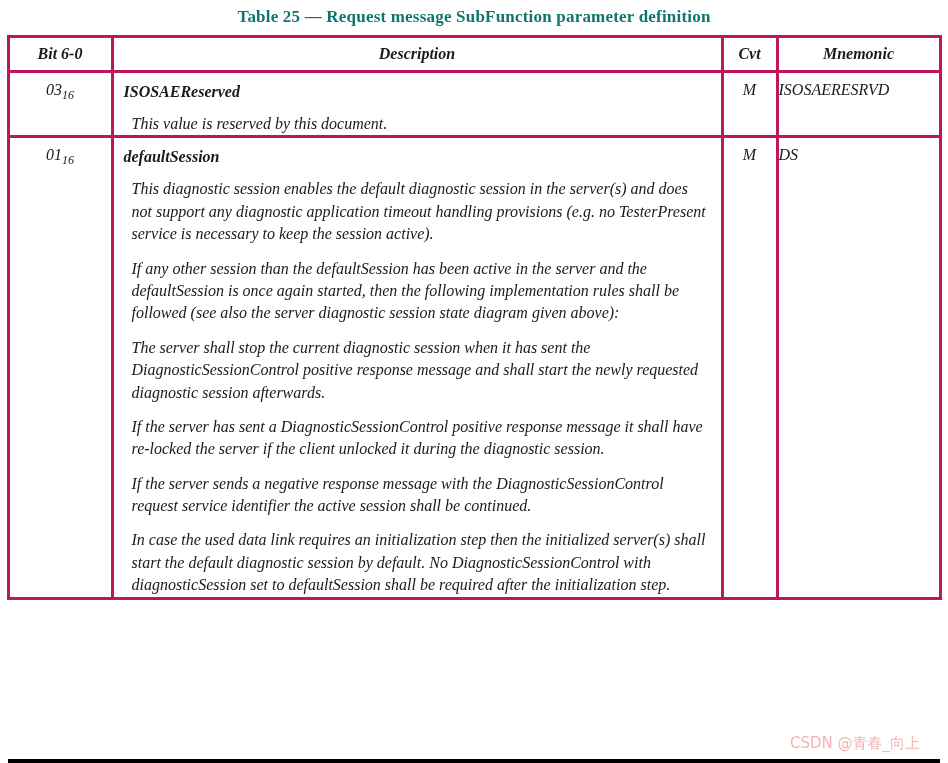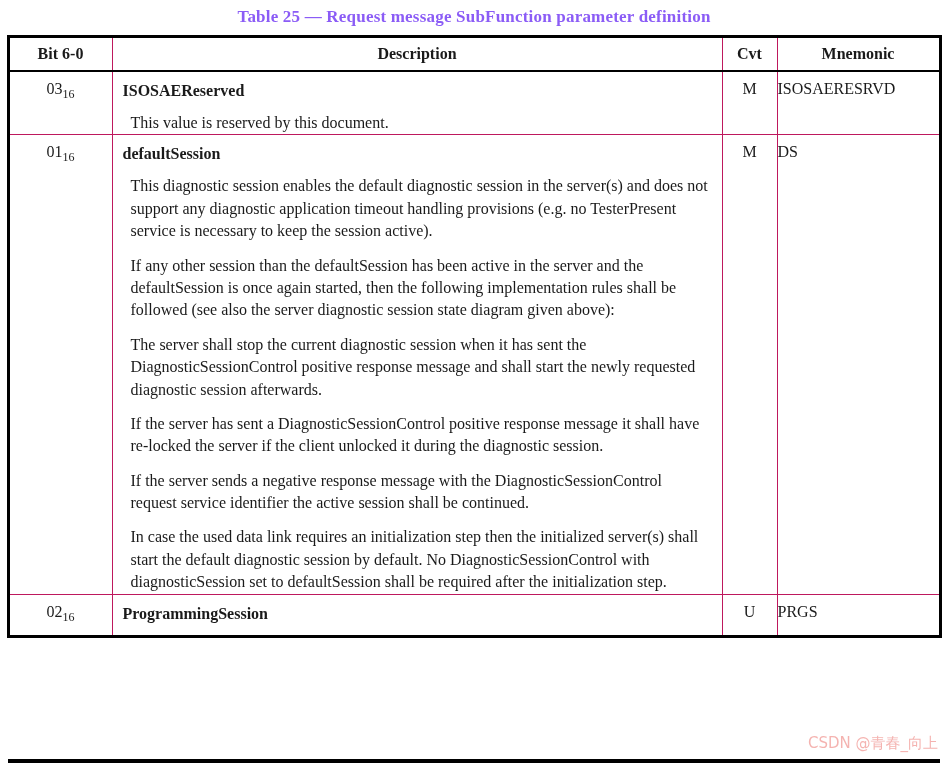--- a/index.html
+++ b/index.html
@@ -9,36 +9,37 @@
     height: 763px;
     overflow: hidden;
     position: relative;
     font-family: "Liberation Serif", "DejaVu Serif", serif;
     color: #1a1a1a;
   }
   .page-title {
     text-align: center;
     font-weight: bold;
     font-size: 17px;
-    color: #8b5cf6;
+    color: #0f766e;
     padding: 7px 0 8px 0;
     letter-spacing: 0.2px;
   }
   table.param-table {
     border-collapse: collapse;
     table-layout: fixed;
     width: 932px;
     margin: 0 auto;
     border: 3px solid #000;
   }
   .param-table th,
   .param-table td {
-    border: 1px solid #be185d;
+    border: 3px solid #be185d;
     vertical-align: top;
     font-size: 16px;
+    font-style: italic;
   }
   .param-table thead th {
     font-weight: bold;
     text-align: center;
     padding: 7px 4px;
     border-bottom: 2px solid #000;
     font-size: 16px;
   }
   col.col-bit      { width: 104px; }
   col.col-desc     { width: 610px; }
@@ -70,21 +71,21 @@
   .table-bottom-edge {
     position: absolute;
     left: 8px;
     bottom: 0;
     width: 932px;
     height: 4px;
     background: #000;
   }
   .watermark {
     position: absolute;
-    right: 10px;
+    right: 28px;
     bottom: 10px;
     font-family: "DejaVu Sans", sans-serif;
     font-size: 15px;
     color: #ee827d;
     opacity: 0.6;
     pointer-events: none;
     white-space: nowrap;
     margin-top: 39px;
   }
 </style>
@@ -128,27 +129,19 @@
         <p>If any other session than the defaultSession has been active in the server and the defaultSession is once again started, then the following implementation rules shall be followed (see also the server diagnostic session state diagram given above):</p>
         <p>The server shall stop the current diagnostic session when it has sent the DiagnosticSessionControl positive response message and shall start the newly requested diagnostic session afterwards.</p>
         <p>If the server has sent a DiagnosticSessionControl positive response message it shall have re-locked the server if the client unlocked it during the diagnostic session.</p>
         <p>If the server sends a negative response message with the DiagnosticSessionControl request service identifier the active session shall be continued.</p>
         <p>In case the used data link requires an initialization step then the initialized server(s) shall start the default diagnostic session by default. No DiagnosticSessionControl with diagnosticSession set to defaultSession shall be required after the initialization step.</p>
       </td>
       <td class="cvt-cell">M</td>
       <td class="mnemonic-cell">DS</td>
     </tr>
 
-    <tr>
-      <td class="bit-cell"><span>02</span><sub>16</sub></td>
-      <td class="desc-cell">
-        <div class="param-name">ProgrammingSession</div>
-      </td>
-      <td class="cvt-cell">U</td>
-      <td class="mnemonic-cell">PRGS</td>
-    </tr>
 
   </tbody>
 </table>
 
 <div class="table-bottom-edge"></div>
 
 <div class="watermark" style="color: rgb(238, 130, 125);">CSDN @青春_向上</div>
 
 </body></html>

